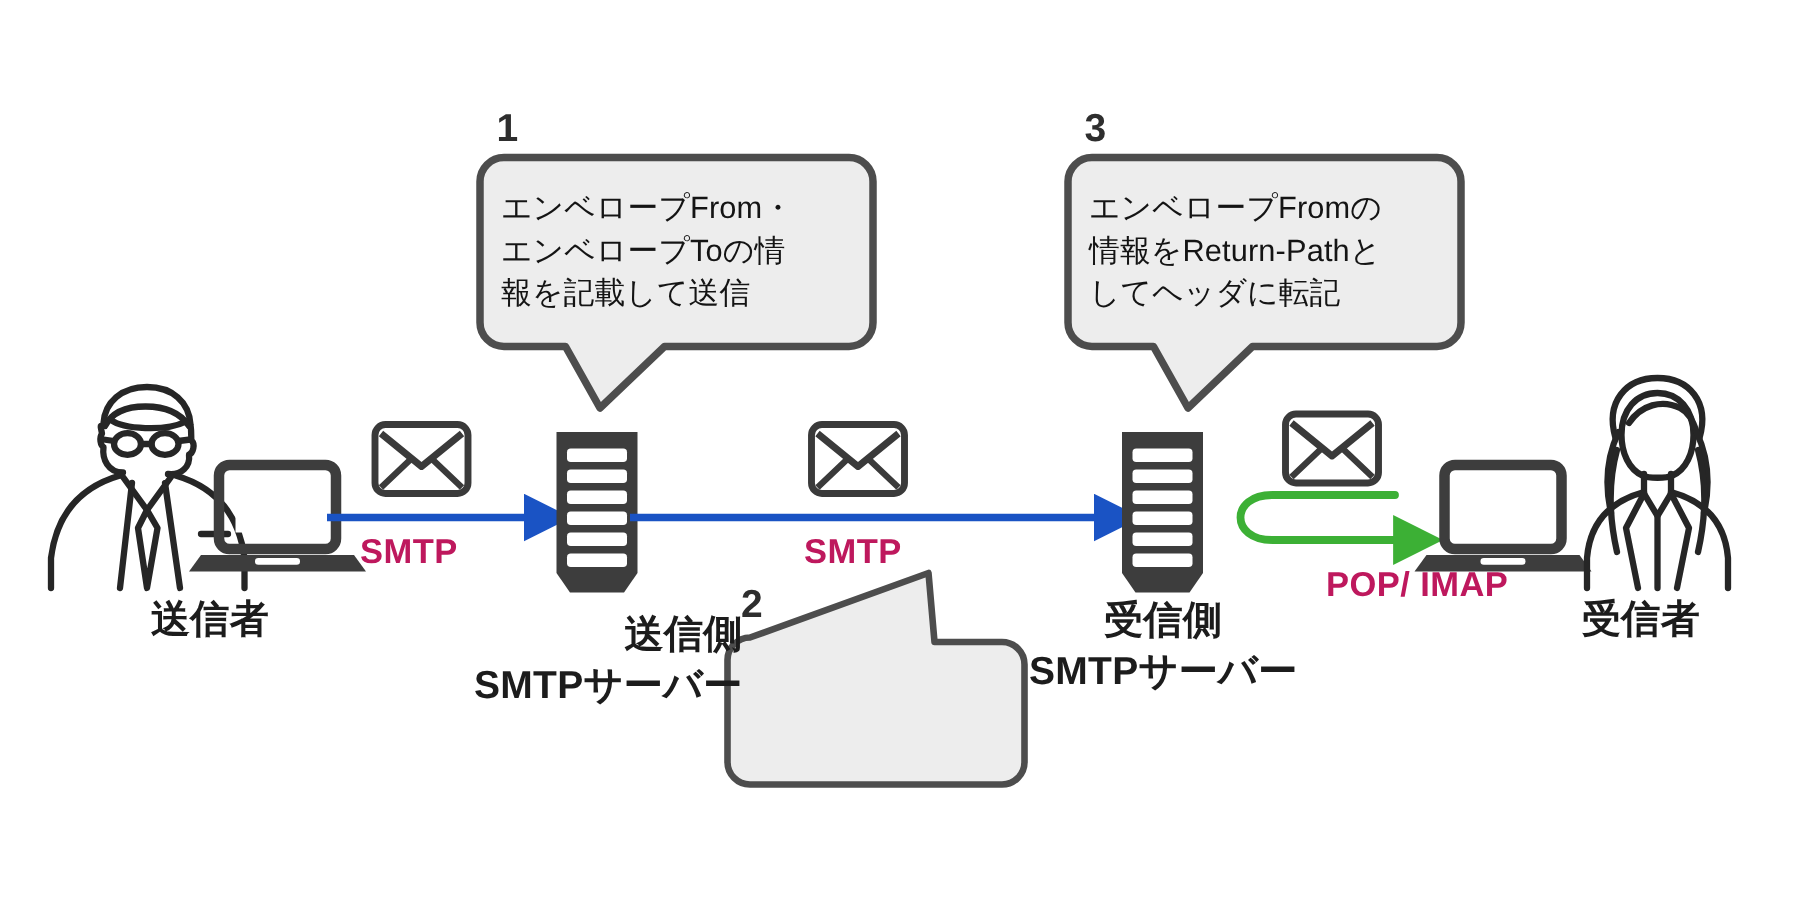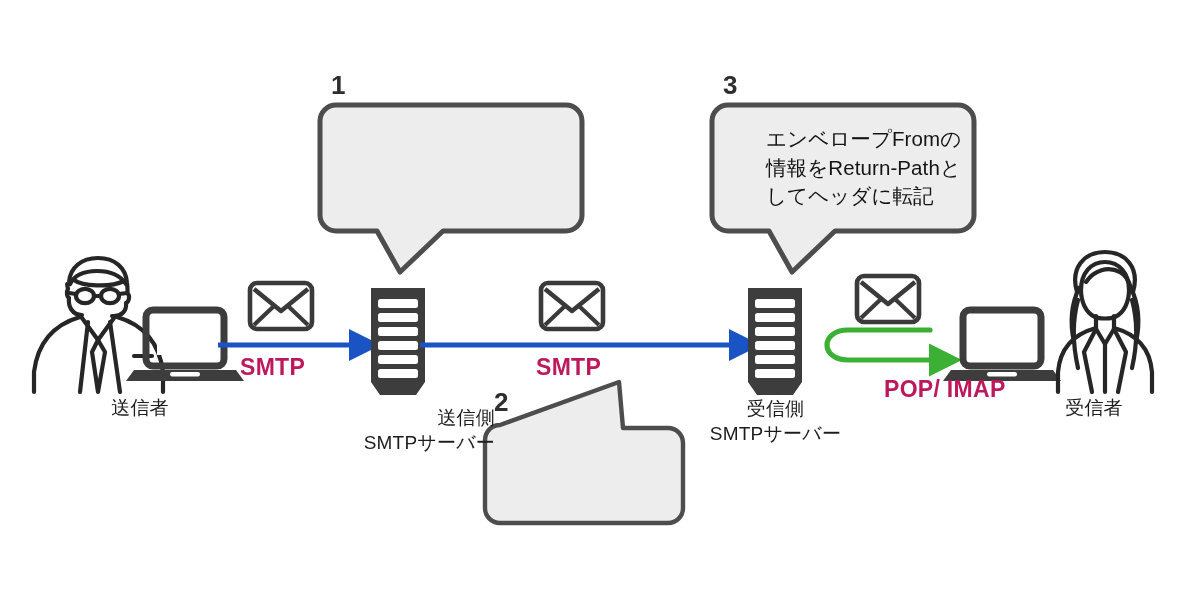--- a/index.html
+++ b/index.html
@@ -22,22 +22,22 @@
     position: absolute;
     left: 0;
     top: 0;
     width: 1200px;
     height: 616px;
   }
   .node-label {
     position: absolute;
     text-align: center;
     color: #1c1c1c;
-    font-weight: 400;
-    font-size: 19px;
+    font-weight: 700;
+    font-size: 26px;
     line-height: 1.32;
     white-space: pre-line;
     letter-spacing: 0.2px;
   }
   .proto-label {
     position: absolute;
     font-weight: 700;
     font-size: 23px;
     line-height: 1.22;
     letter-spacing: 0.3px;
@@ -221,19 +221,22 @@
 
   <div class="proto-label proto-green" style="left:856px; top:375px;">POP/
 IMAP</div>
 
   <div class="callout-num" style="left:331px; top:70px;">1</div>
 
   <div class="callout-num" style="left:494px; top:387px;">2</div>
 
   <div class="callout-num" style="left:723px; top:70px;">3</div>
 
-
-
-  <div class="callout-text" style="left:766px; top:125px; width:242px;">エンベロープFromの
+  <div class="callout-text" style="left:334px; top:125px; width:240px;">エンベロープFrom・
+エンベロープToの情
+報を記載して送信</div>
+
+
+  <div class="callout-text" style="left:726px; top:125px; width:242px;">エンベロープFromの
 情報をReturn-Pathと
 してヘッダに転記</div>
 
 </div>
 
 </body></html>

